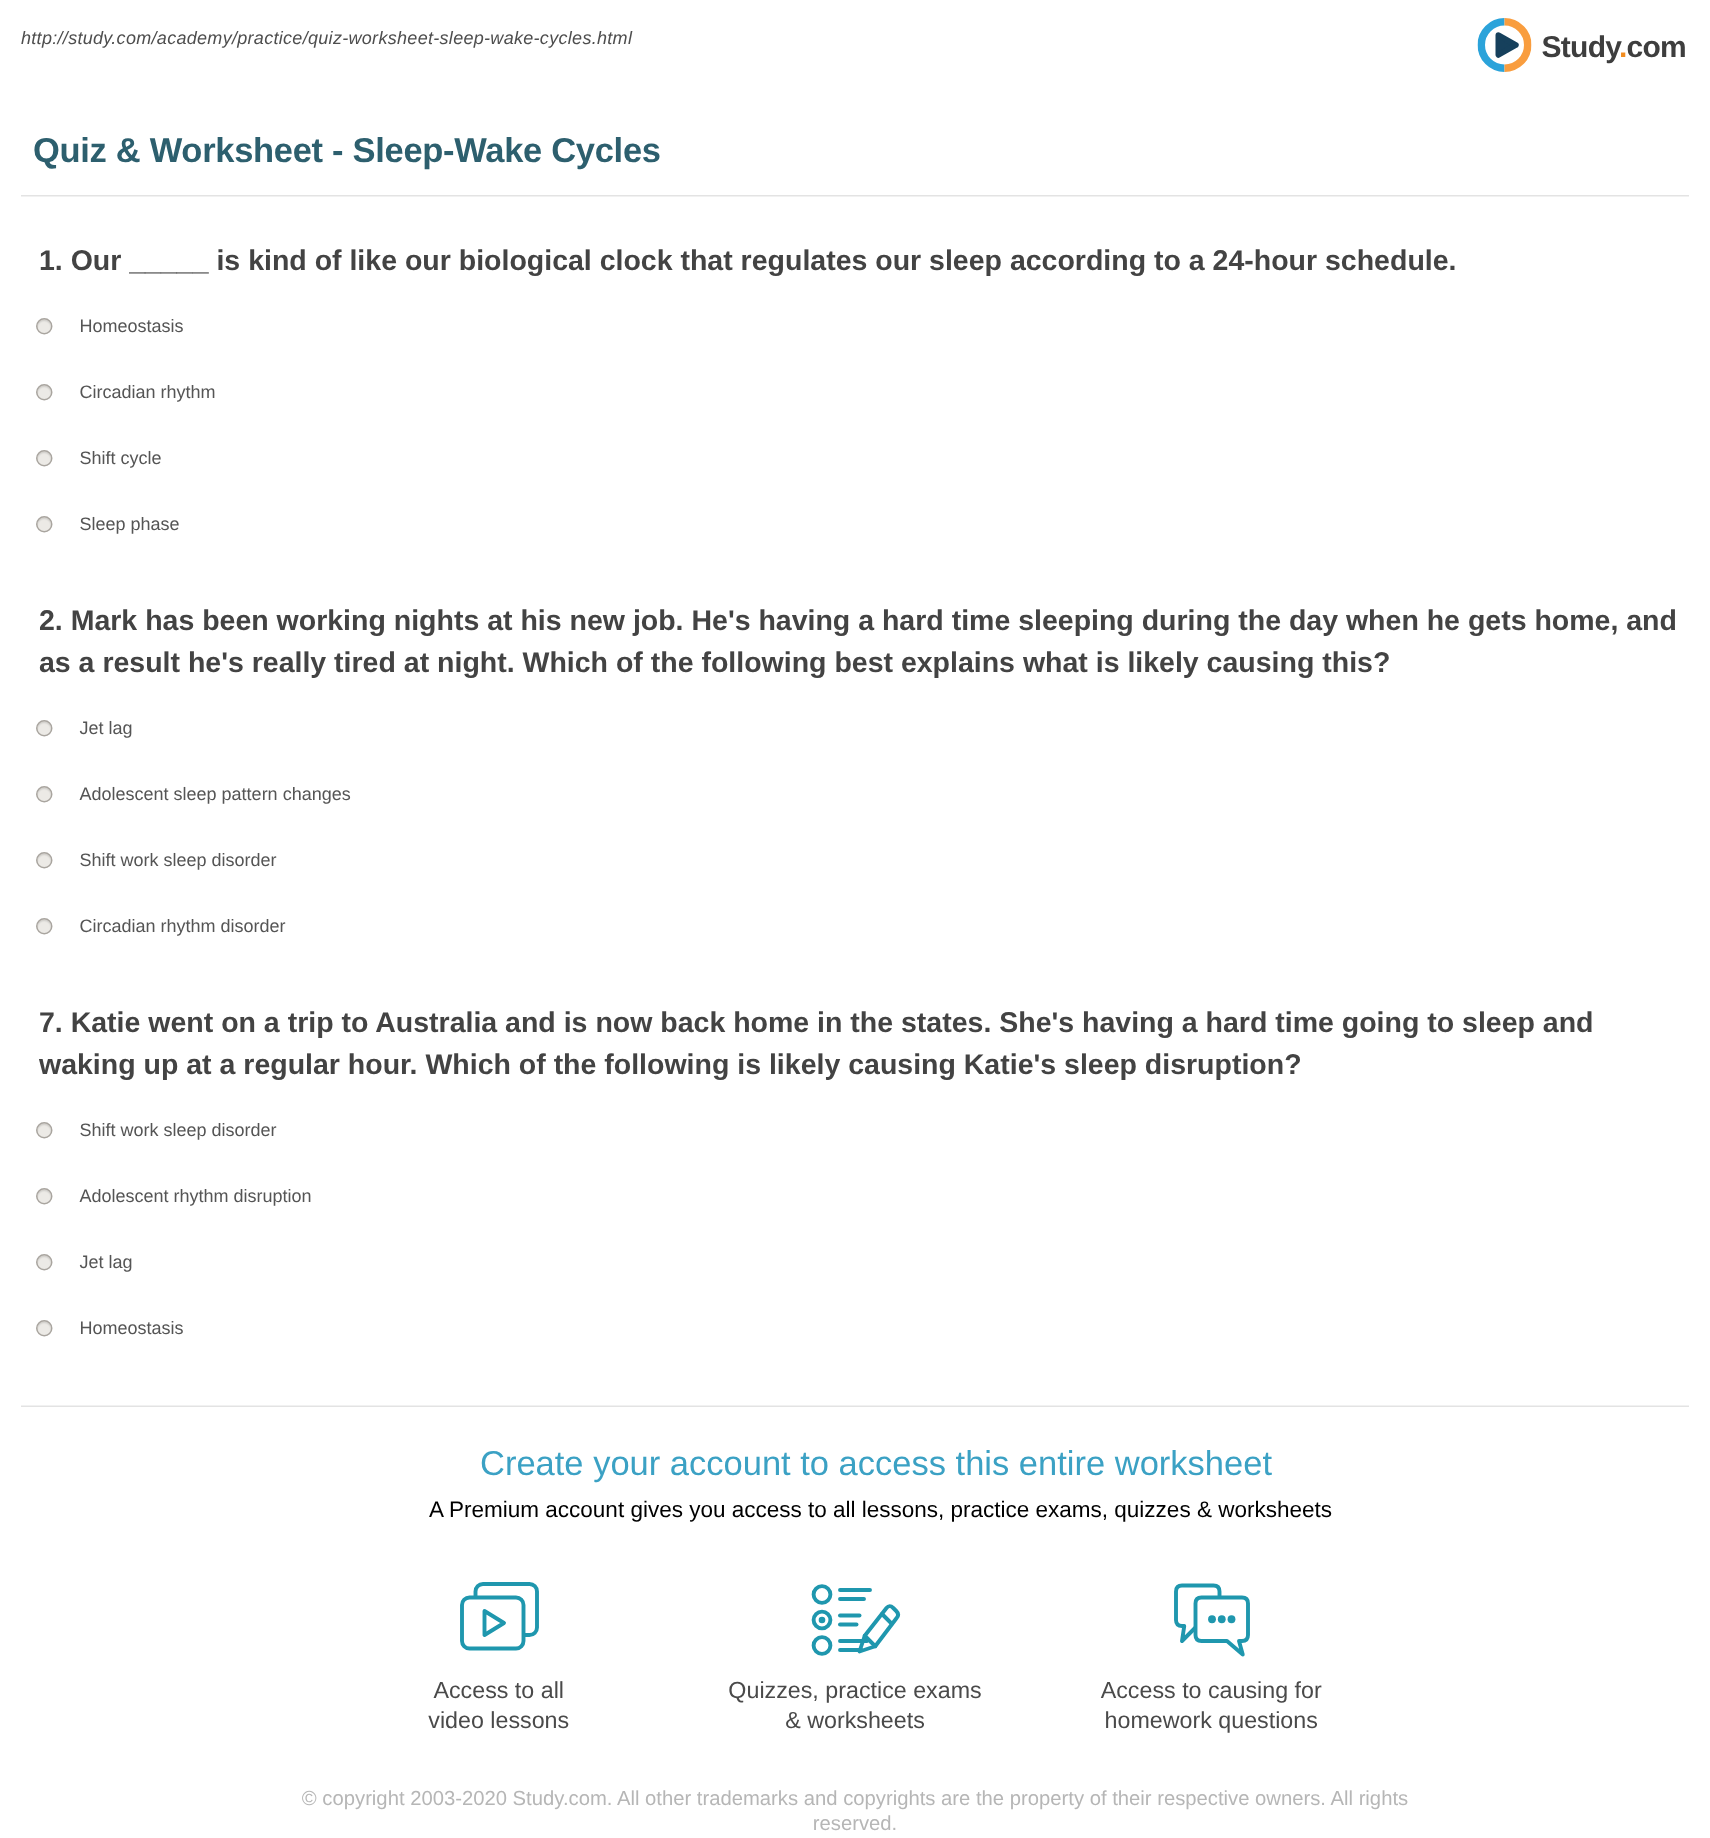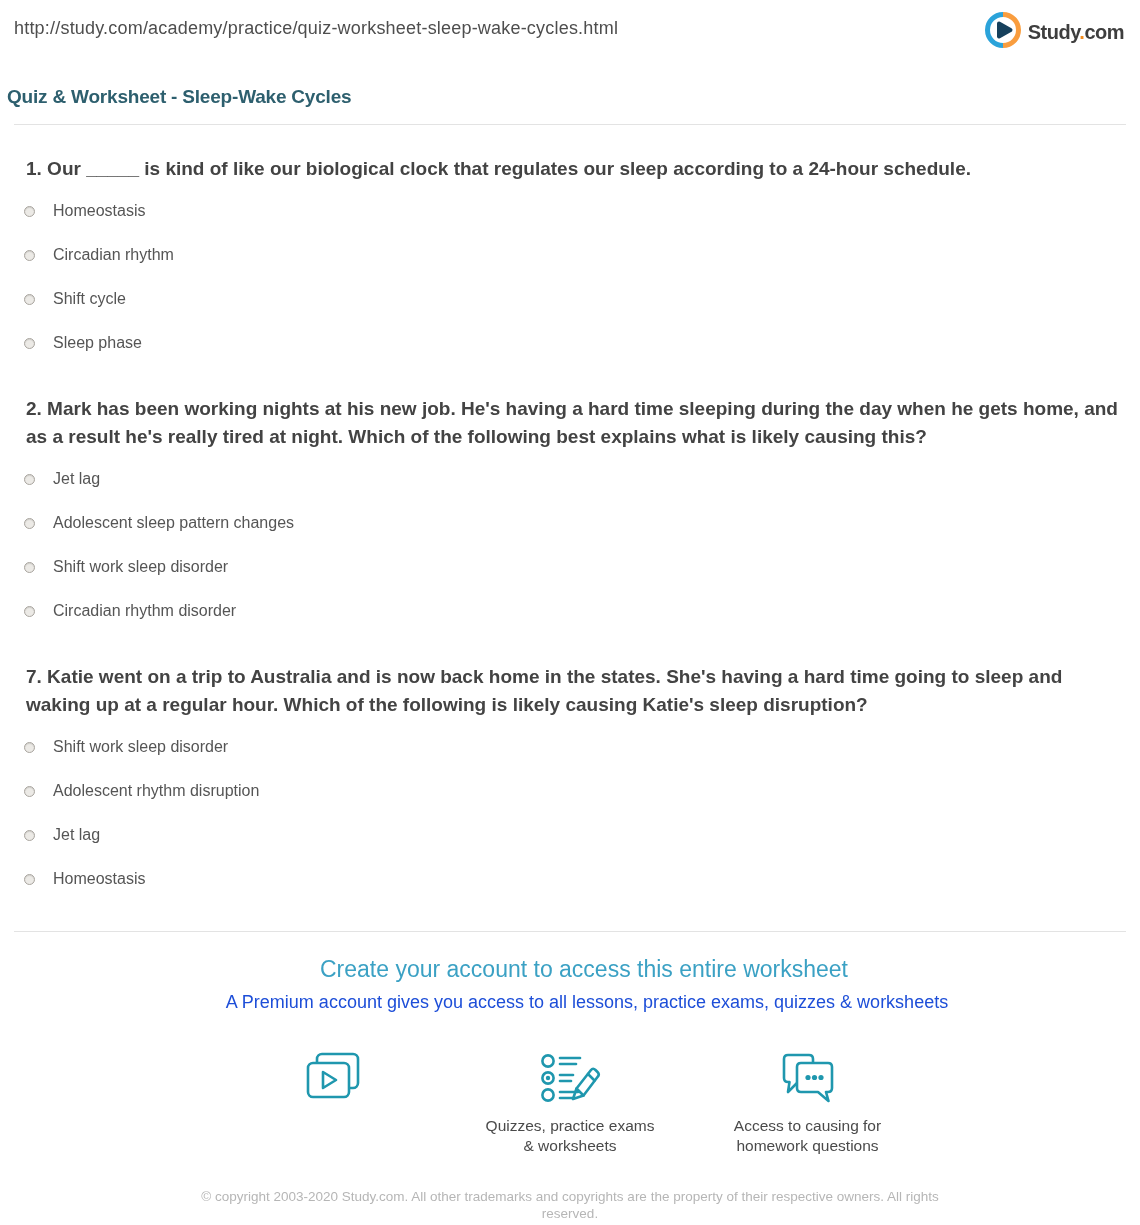--- a/index.html
+++ b/index.html
@@ -2,43 +2,43 @@
 <html><head>
 <meta charset="utf-8">
 <style>
   * { margin:0; padding:0; box-sizing:border-box; }
   html,body { background:#fff; }
   body { font-family:"Liberation Sans", sans-serif; color:#444; }
   .page { width:1140px; height:1225px; margin:0 auto; background:#fff; overflow:hidden; position:relative; }
 
   
   .header { display:flex; justify-content:space-between; align-items:flex-start; padding:12px 16px 0 14px; }
-  .url-text { font-size:18px; color:#4e4e4e; margin-top:6px; letter-spacing:0.2px; }
+  .url-text { font-size:12px; color:#4e4e4e; margin-top:6px; letter-spacing:0.2px;font-style:italic; }
   .logo { display:flex; align-items:center; gap:7px; text-decoration:none; cursor:pointer; }
   .logo-text { font-size:20px; font-weight:700; color:#3e3e3e; letter-spacing:-0.5px; }
   .logo-dot { color:#f28c1e; }
 
   
-  .page-title { font-size:19px; font-weight:700; color:#2d5f6e; padding:0 7px; margin-top:34px; letter-spacing:-0.2px; }
+  .page-title { font-size:23px; font-weight:700; color:#2d5f6e; padding:0 22px; margin-top:34px; letter-spacing:-0.2px; }
   .divider { border:none; border-top:1px solid #e3e3e3; margin:16px 14px 0 14px; }
 
   
   .quiz { padding:0 14px; }
   .question-text { font-size:19px; font-weight:700; color:#434343; line-height:28px; margin-top:30px; max-width:1105px;margin-left:12px; }
   .options { margin-top:6px; }
   .option-row { display:flex; align-items:center; height:44px; cursor:pointer; }
   .radio { width:11px; height:11px; border-radius:50%; border:1px solid #a9a59f; background:#eceae6;
            box-shadow: inset 0 1px 1px rgba(0,0,0,0.12); margin:0 18px 0 10px; flex:none; }
-  .option-label { font-size:16px; color:#555; }
+  .option-label { font-size:12px; color:#555; }
 
   
   .cta { text-align:center; }
   .cta-divider { border:none; border-top:1px solid #e3e3e3; margin:30px 14px 0 14px; }
   .cta-heading { font-size:23px; font-weight:400; color:#3ba1c4; margin-top:24px;margin-left:28px; }
-  .cta-sub { font-size:18px; color:#1d4ed8; margin-top:9px;padding-left:34px; }
+  .cta-sub { font-size:15px; color:#000000; margin-top:9px;padding-left:34px; }
   .features { width:690px; margin:32px auto 0; display:flex; justify-content:space-between; }
   .feature { width:215px; text-align:center; }
   .feature-icon { height:60px; display:flex; align-items:flex-end; justify-content:center; }
   .feature-label { font-size:15.5px; color:#4a4a4a; line-height:20px; margin-top:11px; }
 
   
   .copyright { width:780px; margin:32px auto 0; text-align:center; font-size:13.5px; color:#b6b6b6; line-height:17px; }
 </style>
 </head>
 <body>
@@ -141,20 +141,24 @@
 
       <div class="feature">
         <div class="feature-icon">
           <svg width="58" height="54" viewBox="0 0 58 54">
             <g fill="none" stroke="#1f97ae" stroke-width="2.6" stroke-linejoin="round">
               <rect x="13" y="3" width="41" height="34" rx="5"></rect>
               <rect x="4" y="12" width="41" height="34" rx="5" fill="#ffffff"></rect>
               <path d="M 19 21 L 32 29 L 19 37 Z"></path>
             </g>
           </svg>
+        </div>
+        <div class="feature-label">
+          <div>Access to all</div>
+          <div>video lessons</div>
         </div>
       </div>
 
       <div class="feature">
         <div class="feature-icon">
           <svg width="62" height="54" viewBox="0 0 62 54">
             <g fill="none" stroke="#1f97ae" stroke-width="2.6" stroke-linecap="round" stroke-linejoin="round">
               <circle cx="9" cy="10" r="5.6"></circle>
               <circle cx="9" cy="27" r="5.6"></circle>
               <circle cx="9" cy="44" r="5.6"></circle>

